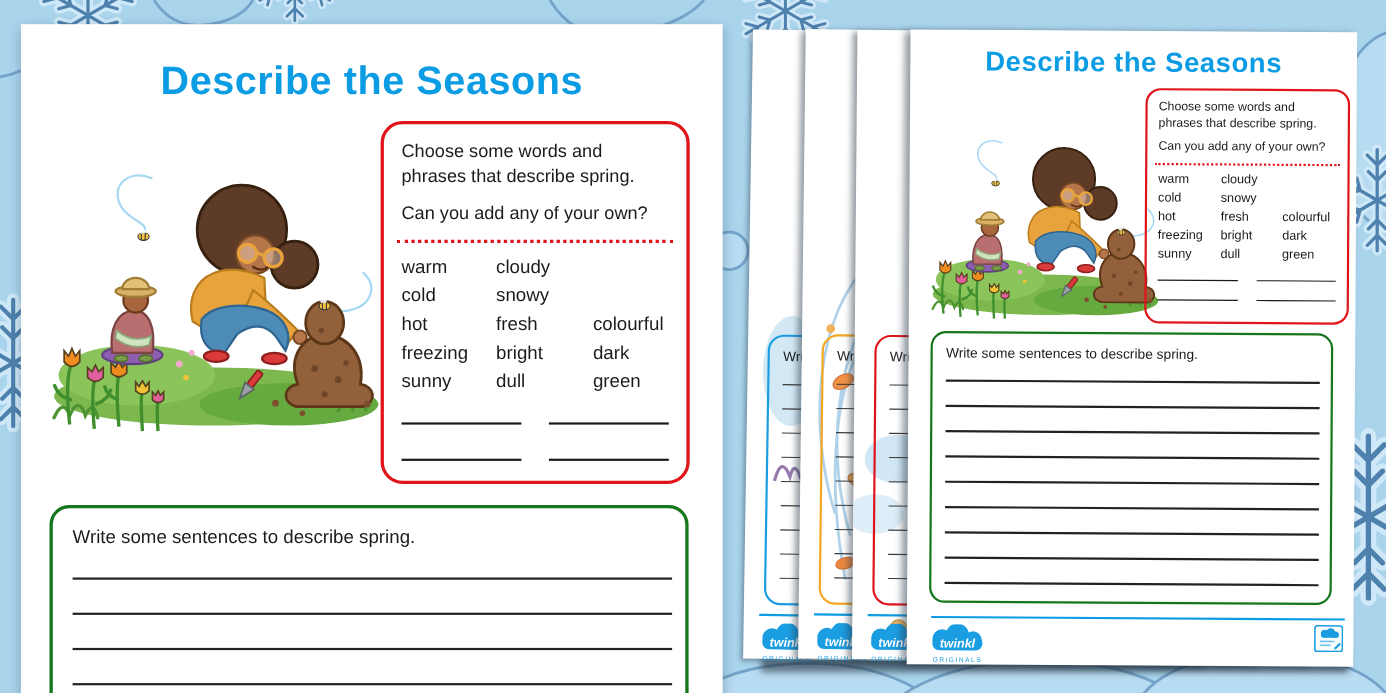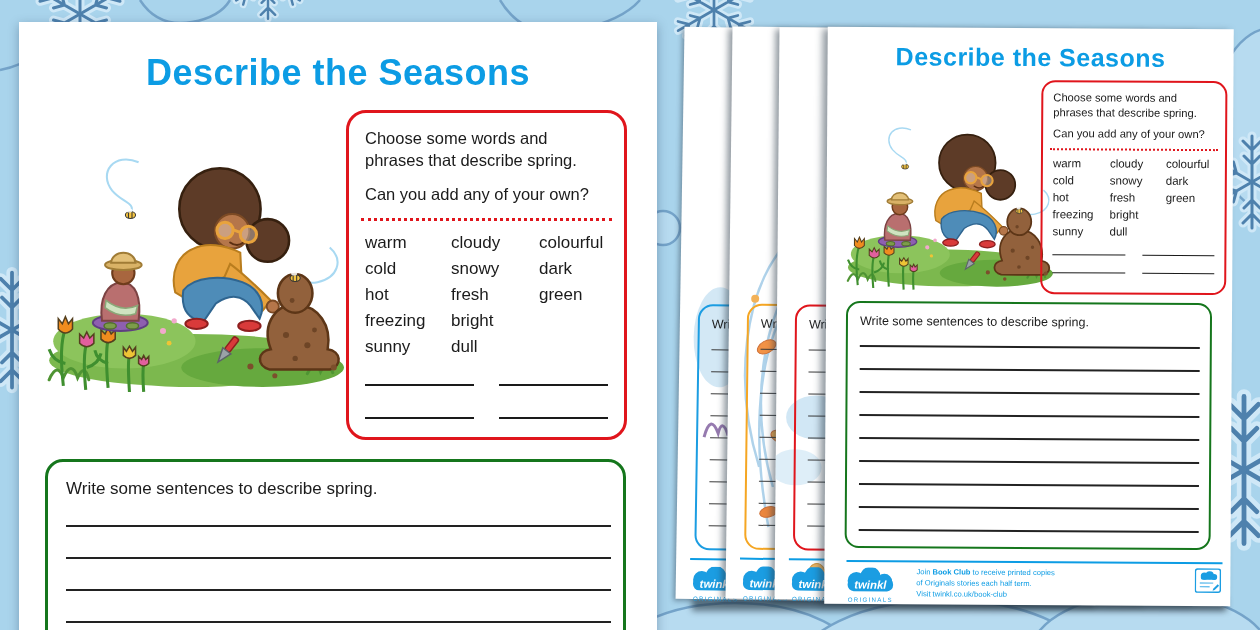--- a/index.html
+++ b/index.html
@@ -17,21 +17,21 @@
   #left-page{left:19px;top:22px;width:638px;height:700px;z-index:3;box-shadow:0 3px 10px rgba(25,50,80,.35);}
   .ws-title{font-weight:bold;color:#0c9ce4;text-align:center;letter-spacing:.5px;}
   #left-page .ws-title{font-size:36px;margin-top:30px;}
   #illo-left{position:absolute;left:22px;top:128px;width:305px;height:244px;}
 
   .word-box{position:absolute;border:3px solid #e0151c;border-radius:20px;box-sizing:border-box;}
   #left-page .word-box{left:327px;top:88px;width:281px;height:330px;padding:14px 16px 0 16px;}
   .wb-prompt{font-size:16.5px;line-height:1.35;}
   .wb-prompt2{margin-top:11px;}
   .dotted-rule{border:none;border-top:3px dotted #e0151c;margin:13px -4px 9px -4px;}
-  .word-cols{display:flex;font-size:17px;}
+  .word-cols{display:flex;font-size:17px;align-items:flex-end;}
   .word-cols ul{list-style:none;margin:0;padding:0;}
   .word-cols li{line-height:26px;}
   #left-page .wcol1{width:86px;}
   #left-page .wcol2{width:88px;}
   .blank-row{display:flex;gap:25px;}
   .blank{border-bottom:2px solid #1a1a1a;height:0;}
   #left-page .blank{width:113px;}
   #left-page .blank-row.r1{margin-top:24px;}
   #left-page .blank-row.r2{margin-top:31px;}
 
@@ -378,25 +378,20 @@
     <div class="wline"></div>
     <div class="wline"></div>
     <div class="wline"></div>
     <div class="wline"></div>
   </div>
 
   <div class="footer-rule"></div>
   <svg class="logo" viewBox="0 0 64 42">
       <use href="#twlogo"></use>
     </svg>
-  <div class="footer-text">
-    <div><span>Join </span><b>Book Club</b><span> to receive printed copies</span></div>
-    <div>of Originals stories each half term.</div>
-    <div>Visit twinkl.co.uk/book-club</div>
-  </div>
   <svg class="badge" viewBox="0 0 30 28">
       <use href="#twbadge"></use>
     </svg>
 </div>
 
 <div class="page" id="left-page">
   <div class="ws-title">Describe the Seasons</div>
   <svg id="illo-left" viewBox="0 0 300 240">
       <use href="#illo"></use>
     </svg>

